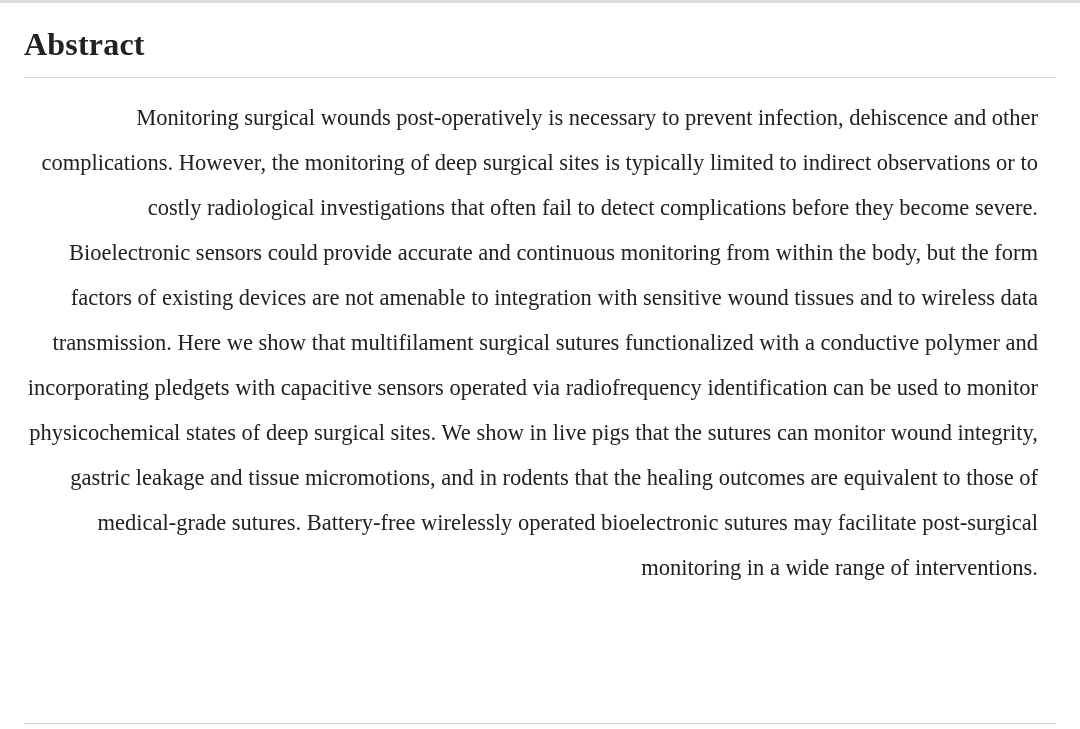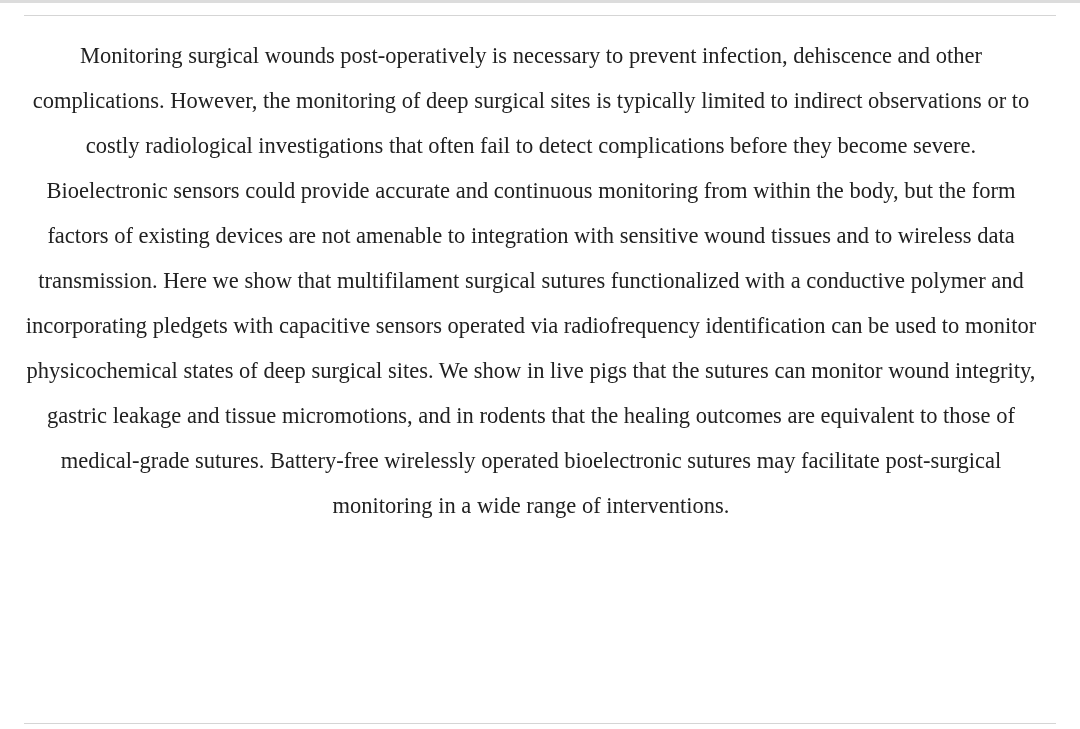--- a/index.html
+++ b/index.html
@@ -40,35 +40,36 @@
     margin-top: 15px;
     height: 1px;
     background: #d5d5d5;
   }
   .abstract-text {
     margin: 0;
     padding-top: 17px;
     font-size: 22.5px;
     line-height: 45px;
     color: #212121;
-    text-align: center;
+    text-align: right;
     width: 1014px;
   }
   .bottom-rule {
     position: absolute;
     left: 24px;
     right: 24px;
     bottom: 5px;
     height: 1px;
     background: #d5d5d5;
   }
 </style>
 </head>
 <body>
 
 <div class="page">
   <div class="top-rule"></div>
   <div class="content">
+    <h1 class="section-title">Abstract</h1>
     <div class="title-rule"></div>
     <p class="abstract-text">Monitoring surgical wounds post-operatively is necessary to prevent infection, dehiscence and other complications. However, the monitoring of deep surgical sites is typically limited to indirect observations or to costly radiological investigations that often fail to detect complications before they become severe. Bioelectronic sensors could provide accurate and continuous monitoring from within the body, but the form factors of existing devices are not amenable to integration with sensitive wound tissues and to wireless data transmission. Here we show that multifilament surgical sutures functionalized with a conductive polymer and incorporating pledgets with capacitive sensors operated via radiofrequency identification can be used to monitor physicochemical states of deep surgical sites. We show in live pigs that the sutures can monitor wound integrity, gastric leakage and tissue micromotions, and in rodents that the healing outcomes are equivalent to those of medical-grade sutures. Battery-free wirelessly operated bioelectronic sutures may facilitate post-surgical monitoring in a wide range of interventions.</p>
   </div>
   <div class="bottom-rule"></div>
 </div>
 
 </body></html>

